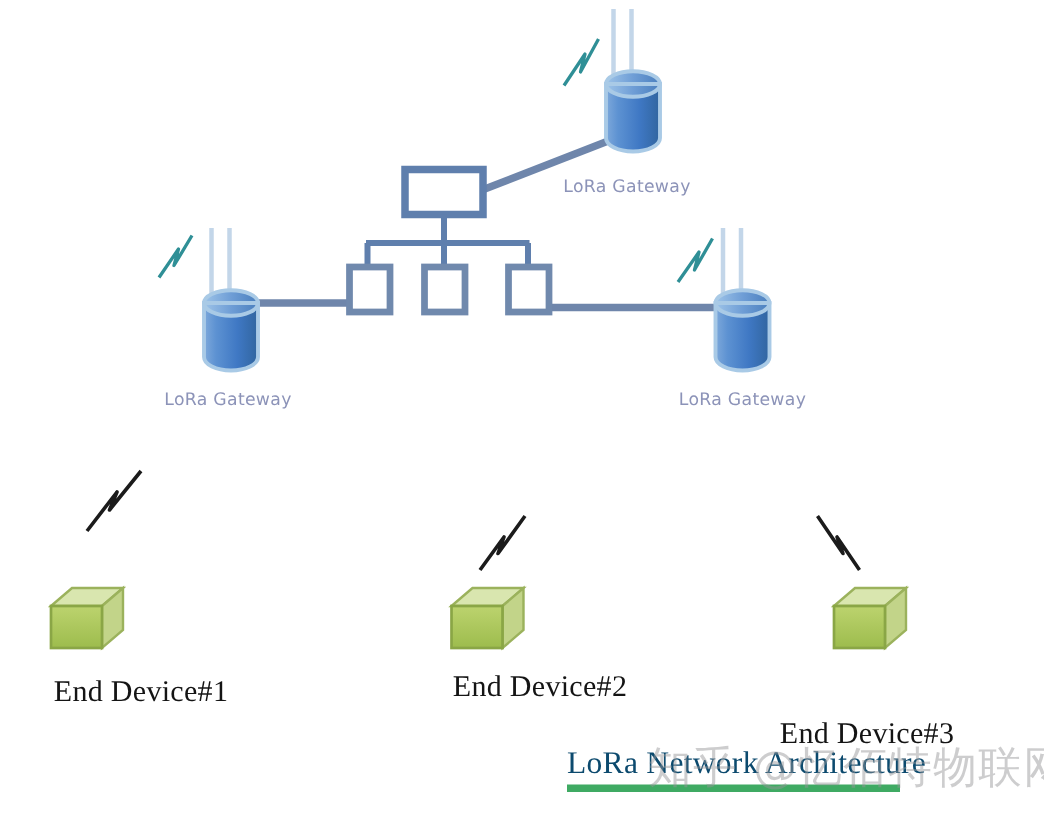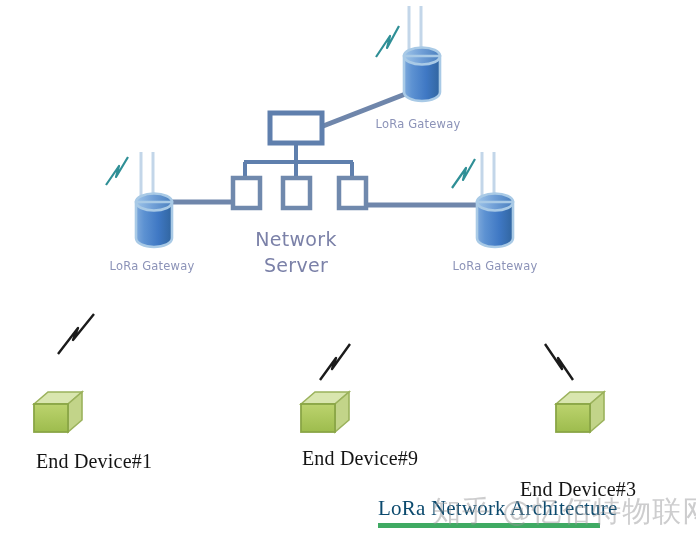--- a/index.html
+++ b/index.html
@@ -179,28 +179,24 @@
       <rect x="556" y="404" width="34" height="28" fill="url(#devFace)" stroke="#8aa646" stroke-width="1.8"></rect>
     </g>
   </svg>
 
   <div class="node-label gw-label" style="left:358px; top:117px; width:120px;">LoRa Gateway</div>
 
   <div class="node-label gw-label" style="left:92px; top:259px; width:120px;">LoRa Gateway</div>
 
   <div class="node-label gw-label" style="left:435px; top:259px; width:120px;">LoRa Gateway</div>
 
-  <div class="node-label ns-label" style="left:236px; top:227px; width:120px;">
-    <div>Network</div>
-    <div>Server</div>
-  </div>
 
   <div class="node-label ed-label" style="left:4px; top:450px; width:180px;">End Device#1</div>
 
-  <div class="node-label ed-label" style="left:270px; top:447px; width:180px;">End Device#9</div>
+  <div class="node-label ed-label" style="left:270px; top:447px; width:180px;">End Device#2</div>
 
   <div class="node-label ed-label" style="left:488px; top:442px; width:180px;margin-top:36px;">End Device#3</div>
 
   <div class="title-block">
     <div class="title-text">LoRa Network Architecture</div>
     <div class="title-rule"></div>
   </div>
 
   <div class="watermark">知乎 @忆佰特物联网</div>
 

